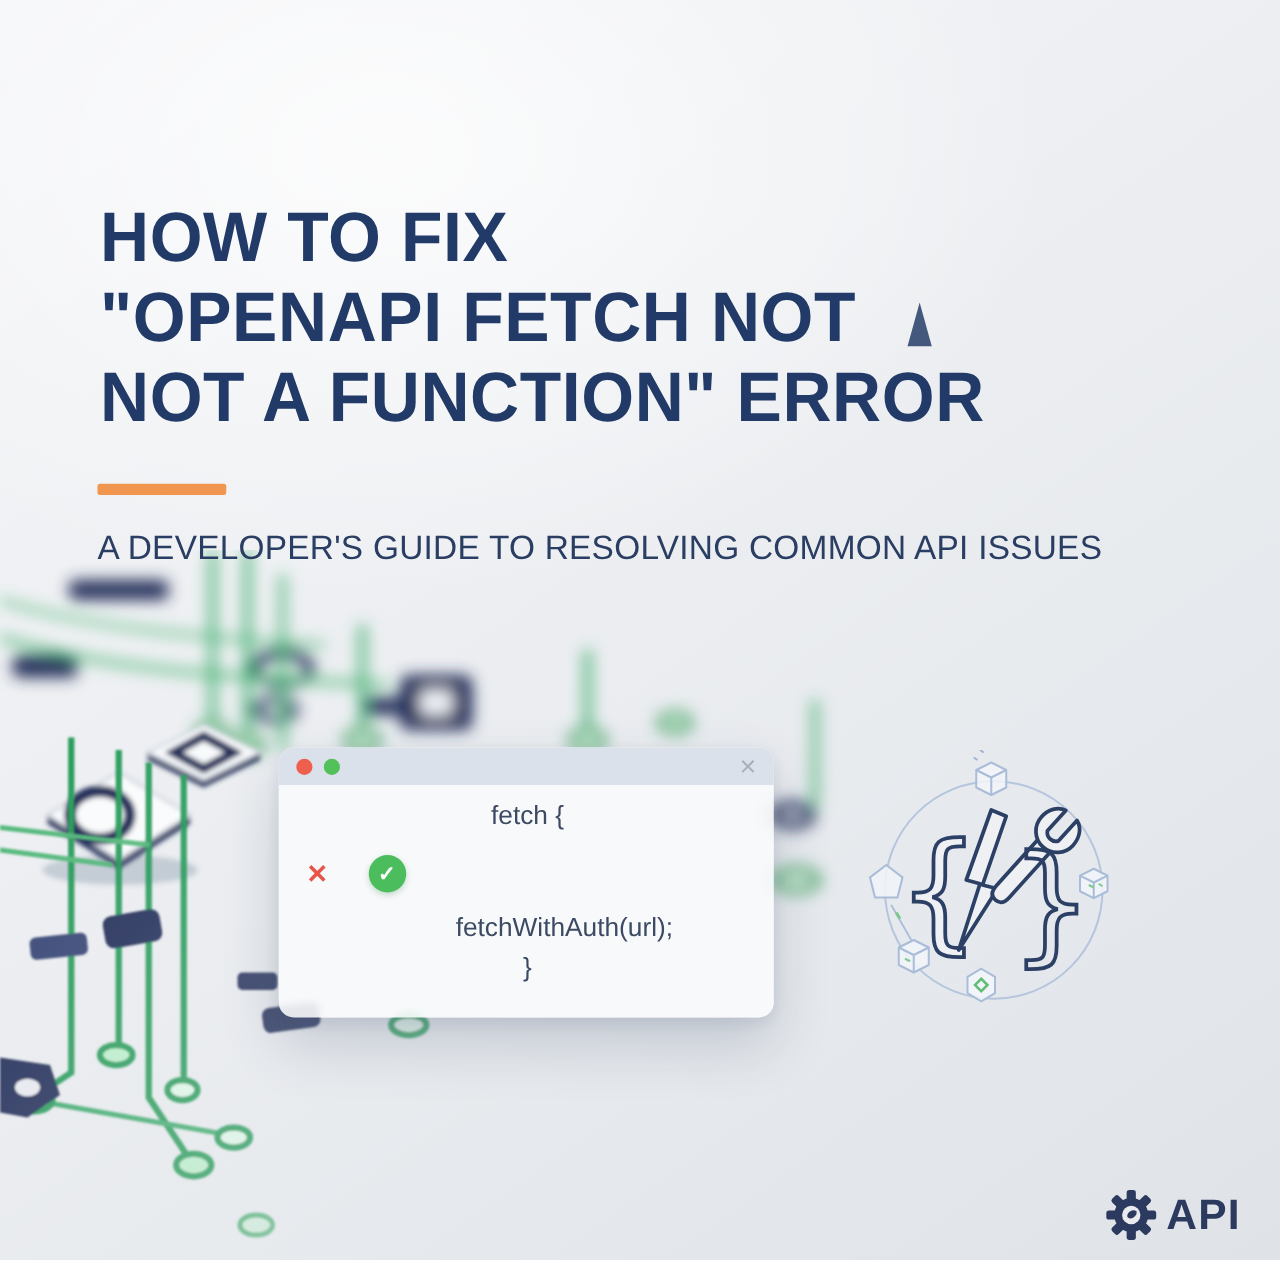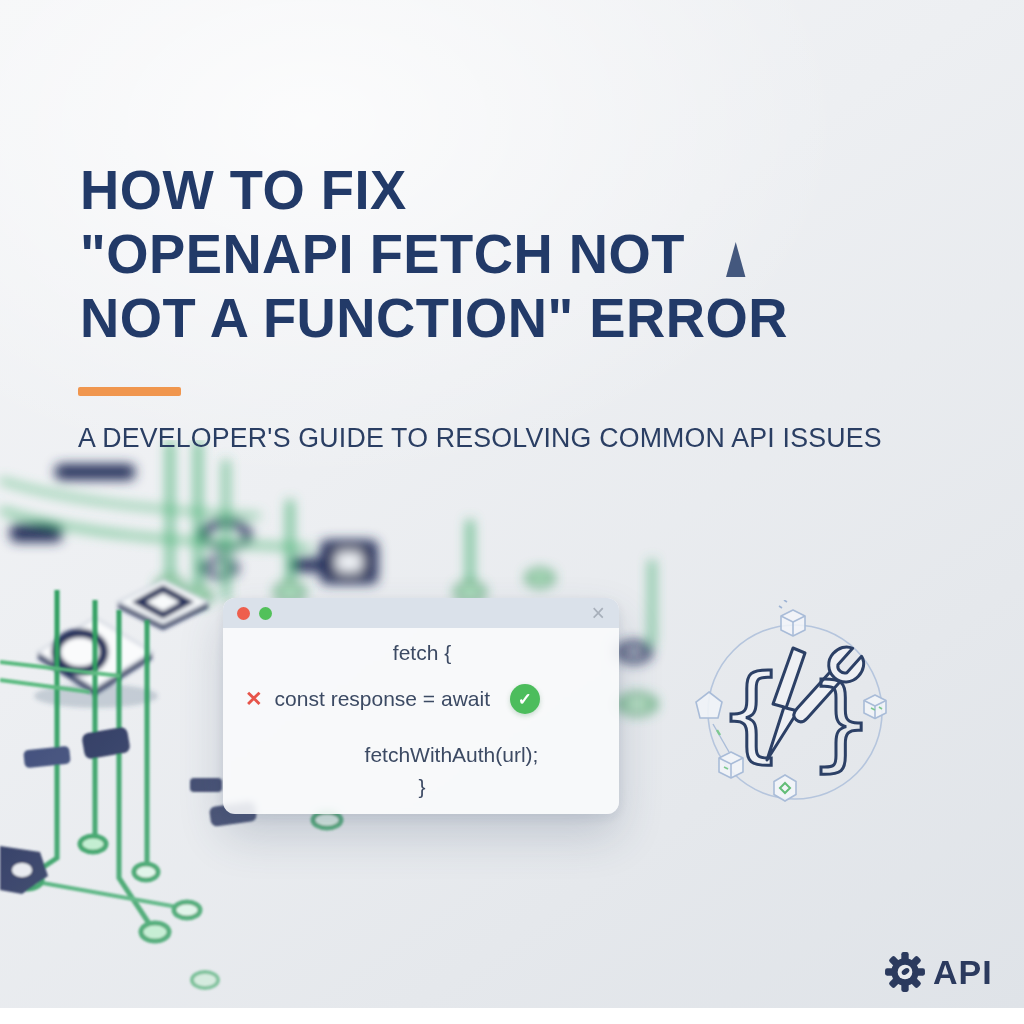--- a/index.html
+++ b/index.html
@@ -36,21 +36,21 @@
   .dot-green{background:#52c15a;}
   .close-btn{margin-left:auto;color:#a8b0bb;font-size:23px;line-height:1;
     font-weight:400;cursor:default;}
   .code-body{padding:10px 20px 0 22px;color:#3c4a63;font-size:21px;}
   .code-line{line-height:30px;white-space:pre;text-align:center;}
   .code-row{display:flex;align-items:center;margin-top:16px;}
   .error-x{color:#e7544a;font-weight:bold;font-size:21px;margin-right:12px;}
   .check-badge{width:30px;height:30px;border-radius:50%;background:#4cbd5c;
     color:#fff;font-size:17px;font-weight:bold;display:flex;align-items:center;
     justify-content:center;margin-left:20px;box-shadow:0 2px 5px rgba(40,120,60,.25);}
-  .code-indent{margin-top:26px;padding-left:59px;}
+  .code-indent{margin-top:14px;padding-left:59px;}
   .code-close{margin-top:2px;}
 
   
   .circuit-layer{position:absolute;left:0;top:440px;z-index:1;}
   .gear-illustration{position:absolute;left:683px;top:600px;z-index:2;}
 
   
   .logo{position:absolute;left:884px;top:951px;display:flex;align-items:center;
     z-index:6;text-align:right;}
   .logo-text{font-size:34px;font-weight:bold;color:#2b3a5e;letter-spacing:1px;
@@ -156,21 +156,20 @@
   <div class="code-window">
     <div class="window-titlebar">
       <span class="dot dot-red"></span>
       <span class="dot dot-green"></span>
       <span class="close-btn">×</span>
     </div>
     <div class="code-body">
       <div class="code-line">fetch {</div>
       <div class="code-row">
         <span class="error-x">✕</span>
-        <span>const response = await</span>
         <span class="check-badge">✓</span>
       </div>
       <div class="code-line code-indent">fetchWithAuth(url);</div>
       <div class="code-line code-close">}</div>
     </div>
   </div>
 
   <svg class="gear-illustration" width="230" height="224" viewBox="0 0 230 224">
     <circle cx="112" cy="112" r="87" fill="none" stroke="#b5c5dd" stroke-width="1.6"></circle>
 

